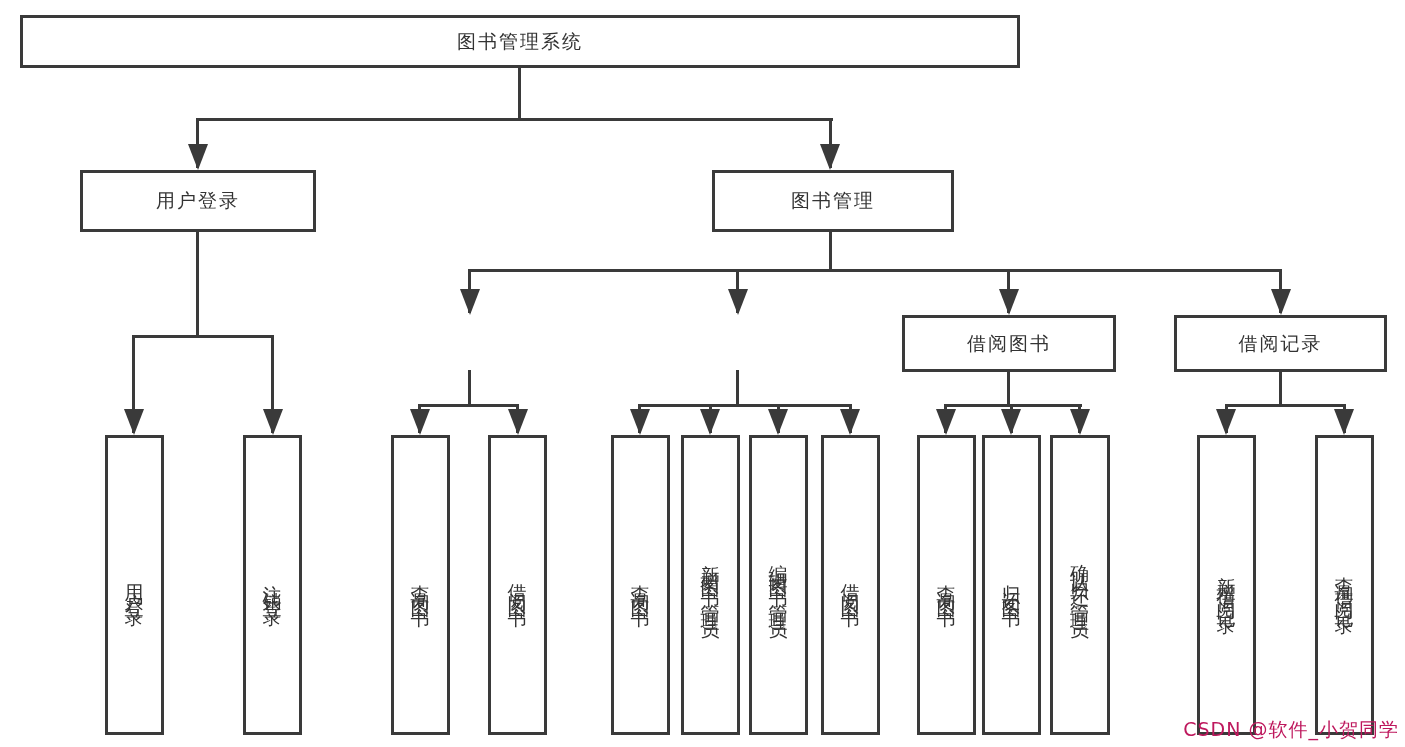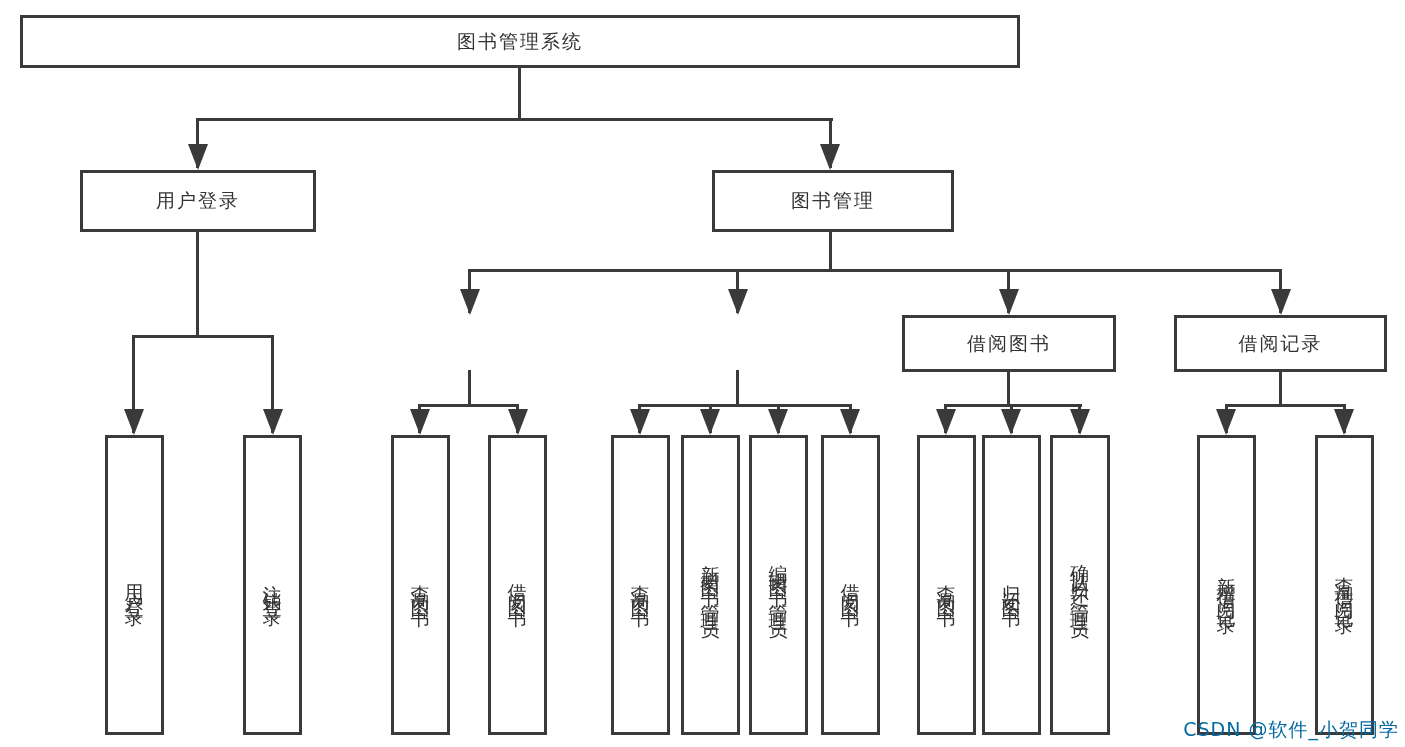--- a/index.html
+++ b/index.html
@@ -39,21 +39,21 @@
   .arrow {
     position:absolute; width:0; height:0;
     border-left:10px solid transparent;
     border-right:10px solid transparent;
     border-top:26px solid #3a3a3a;
   }
   .watermark {
     position:absolute;
     right:6px; bottom:4px;
     font-size:19px;
-    color:#0369a1;
+    color:#be185d;
     letter-spacing:1px;
     white-space:nowrap;
   }
 </style>
 </head>
 <body>
 
 <div id="canvas">
 
   <div class="box" style="left:20px; top:15px; width:1000px; height:53px;">

